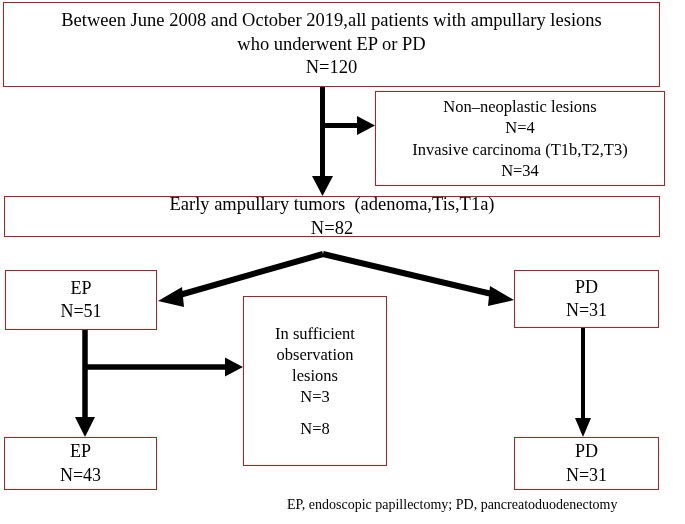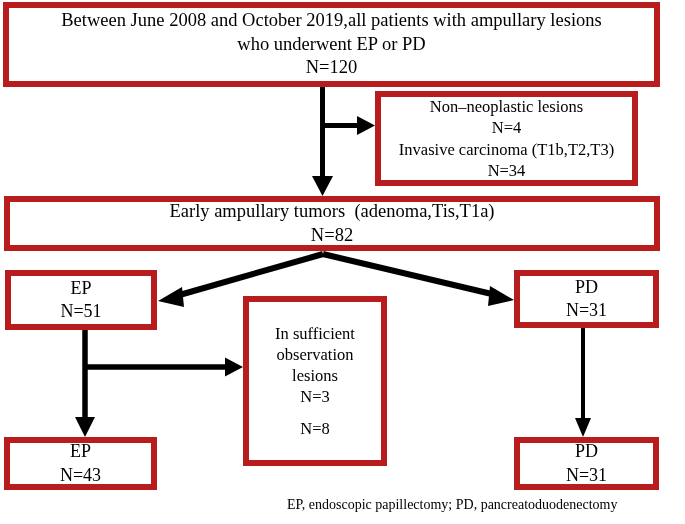--- a/index.html
+++ b/index.html
@@ -12,46 +12,46 @@
     width: 685px;
     height: 524px;
     background: #ffffff;
     font-family: "Liberation Serif", "DejaVu Serif", serif;
     color: #000000;
     overflow: hidden;
   }
   .box {
     position: absolute;
     box-sizing: border-box;
-    border: 6px solid #b91c1c;
+    border: 1px solid #b91c1c;
     background: #ffffff;
     display: flex;
     flex-direction: column;
     align-items: center;
     justify-content: center;
     text-align: center;
     line-height: 1.28;
     z-index: 2;
   }
   .box .line {
     display: block;
     white-space: pre;
   }
 
   
   #box-cohort {
     left: 3px; top: 2px; width: 657px; height: 85px;
     font-size: 18.5px;
   }
   #box-excluded {
-    left: 375px; top: 91px; width: 263px; height: 95px;
+    left: 375px; top: 91px; width: 290px; height: 95px;
     font-size: 16.5px;
   }
   #box-early {
-    left: 4px; top: 196px; width: 656px; height: 55px;
+    left: 4px; top: 196px; width: 656px; height: 41px;
     font-size: 18.5px;
   }
   #box-ep-top {
     left: 5px; top: 270px; width: 152px; height: 60px;
     font-size: 18px;
   }
   #box-pd-top {
     left: 514px; top: 270px; width: 145px; height: 58px;
     font-size: 18px;
   }

